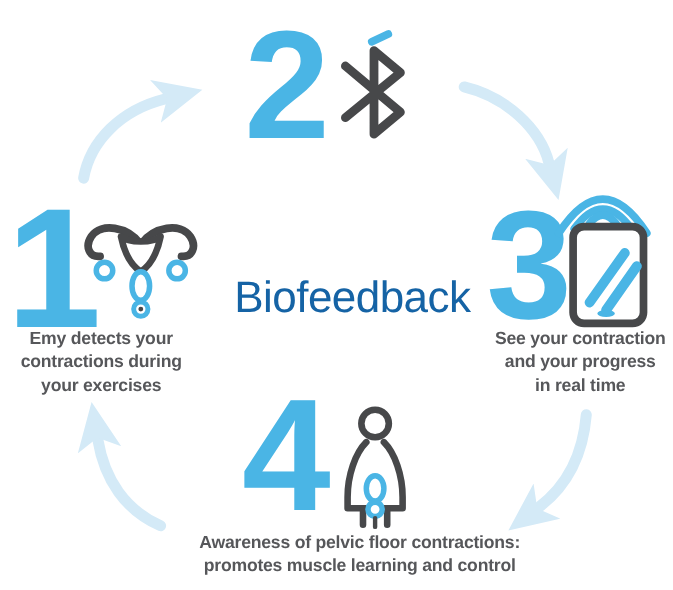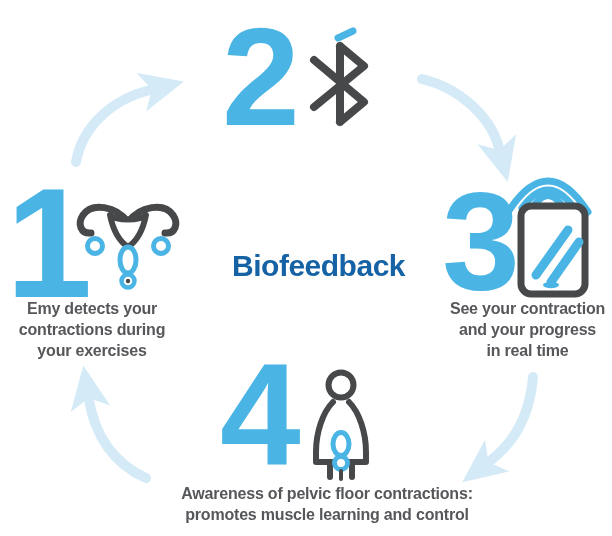--- a/index.html
+++ b/index.html
@@ -24,24 +24,24 @@
     font-size:16px;
     line-height:1.3;
     letter-spacing:-0.2px;
     text-align:center;
     white-space:pre-line;
   }
   .title{
     position:absolute;
     left:213px;top:249px;width:192px;
     color:#1563a5;
-    font-weight:700;
-    font-size:30px;
+    font-weight:400;
+    font-size:40px;
     letter-spacing:-0.5px;
-    text-align:right;
+    text-align:left;
   }
   svg{display:block;overflow:visible;}
   
   #num1{left:6px;top:166px;font-size:155px;}
   #num2{left:222px;top:7px;font-size:140px;}
   #num3{left:442px;top:171px;font-size:140px;}
   #num4{left:220px;top:342px;font-size:145px;}
   
   #cap1{left:-2px;top:299px;width:188px;}
   #cap2{left:208px;top:147px;width:190px;}

